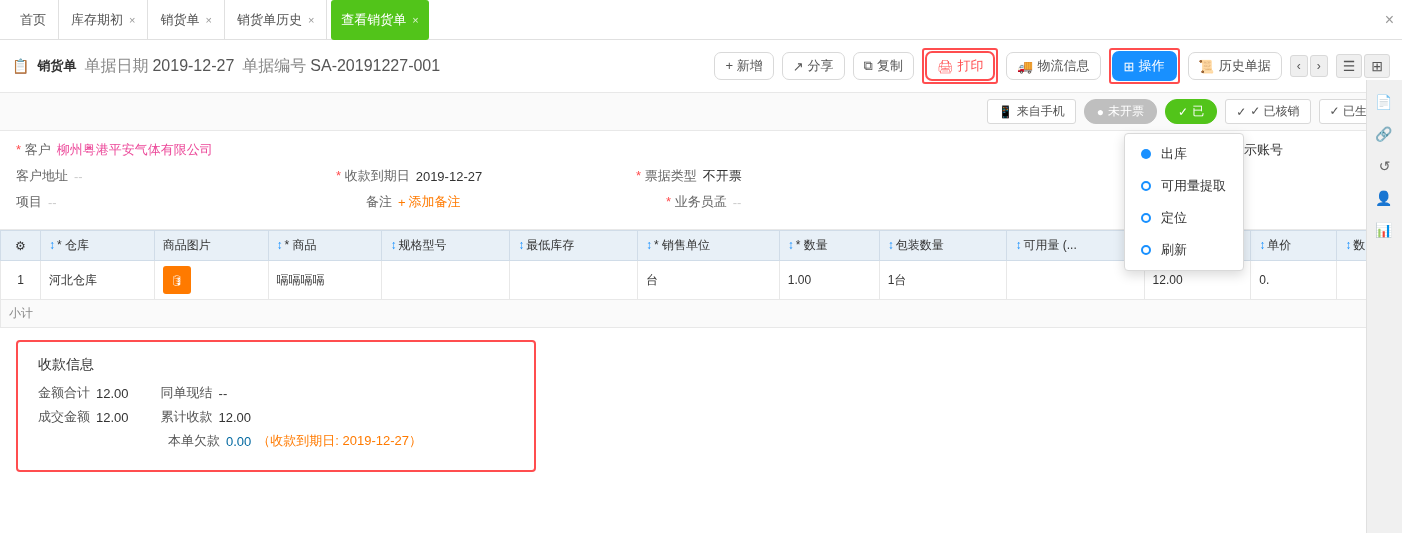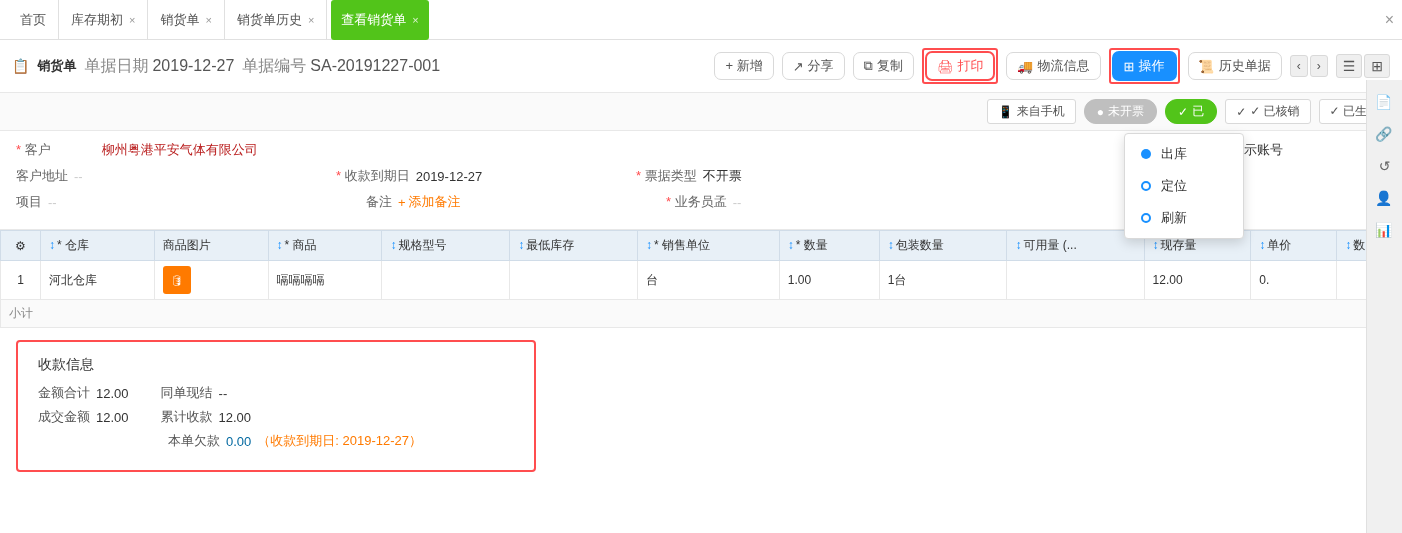--- a/index.html
+++ b/index.html
@@ -61,21 +61,21 @@
     .sec-btn-gray { background: #bfbfbf; color: #fff; border-color: #bfbfbf; border-radius: 12px; padding: 3px 12px; }
     .sec-btn-check { background: #52c41a; color: #fff; border-color: #52c41a; border-radius: 12px; padding: 3px 12px; }
 
     
     .form-section { padding: 10px 16px; border-bottom: 1px solid #e8e8e8; }
     .form-row { display: flex; align-items: center; margin-bottom: 8px; gap: 20px; flex-wrap: wrap; }
     .form-field { display: flex; align-items: center; gap: 6px; min-width: 200px; }
     .field-label { color: #666; font-size: 13px; white-space: nowrap; }
     .field-label.required::before { content: '* '; color: #ff4d4f; }
     .field-value { color: #333; font-size: 13px; }
-    .field-value.blue-link { color: #b91c1c; margin-left: 45px; }
+    .field-value.blue-link { color: #ec4899; }
     .field-empty { color: #ccc; }
     .add-note-btn { color: #ff7a00; cursor: pointer; display: flex; align-items: center; gap: 3px; font-size: 13px; }
     .field-staff { margin-left: auto; }
 
     
     .table-container { overflow-x: auto; }
     table { width: 100%; border-collapse: collapse; font-size: 12px; }
     th {
       background: #e8f0f7; padding: 6px 8px; text-align: left; border: 1px solid #d0dce8;
       color: #333; font-weight: normal; white-space: nowrap;
@@ -375,20 +375,26 @@
       <div class="dropdown-item">
         <span class="menu-icon">
           <span class="menu-icon-circle"></span>
         </span>
         <span>出库</span>
       </div>
       <div class="dropdown-item">
         <span class="menu-icon">
           <span class="menu-icon-circle-outline"></span>
         </span>
+        <span>可用量提取</span>
+      </div>
+      <div class="dropdown-item">
+        <span class="menu-icon">
+          <span class="menu-icon-circle-outline"></span>
+        </span>
         <span>定位</span>
       </div>
       <div class="dropdown-item">
         <span class="menu-icon">
           <span class="menu-icon-circle-outline"></span>
         </span>
         <span>刷新</span>
       </div>
     </div>
 

